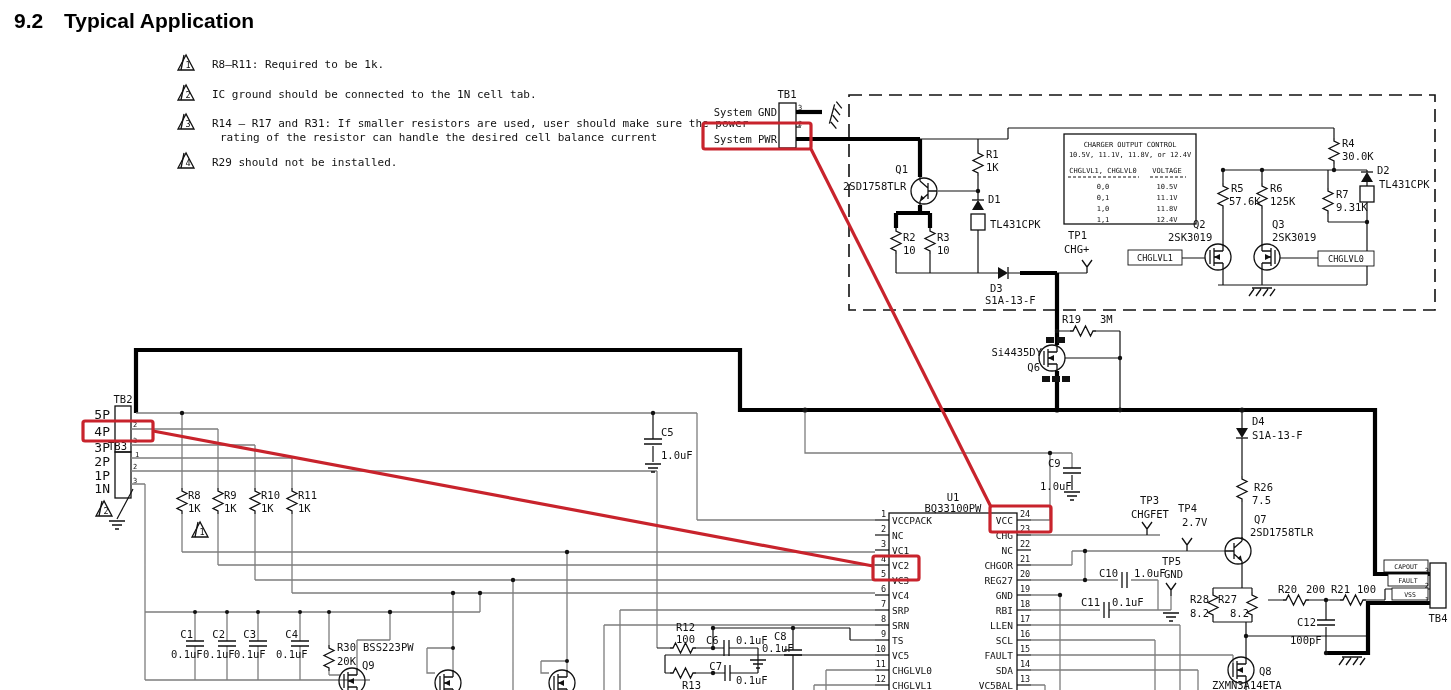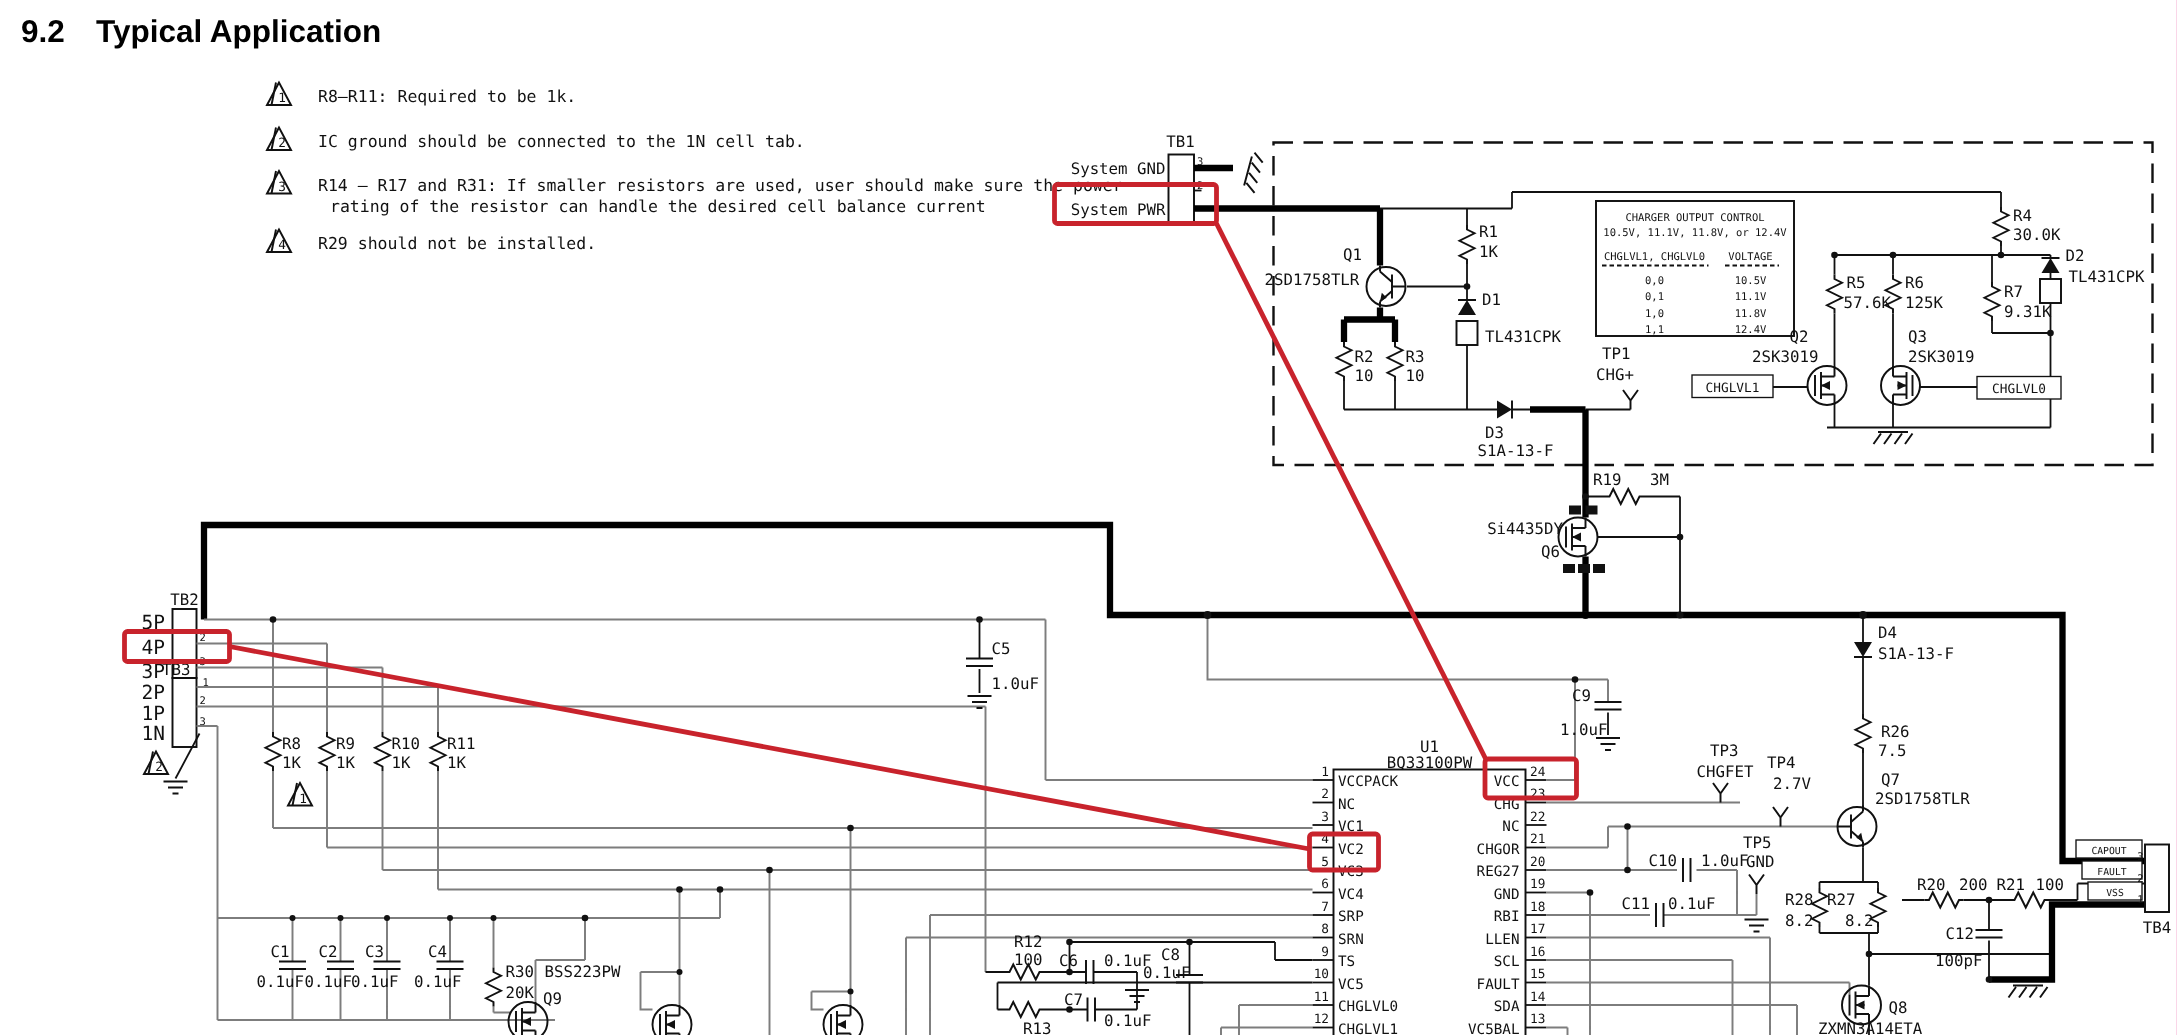--- a/index.html
+++ b/index.html
@@ -1,16 +1,16 @@
 <!DOCTYPE html>
 <html><head>
 <meta charset="utf-8">
 <style>
   html,body{margin:0;padding:0;background:#fff}
-  #stage{position:relative;width:1451px;height:690px;background:#ec4899;overflow:hidden}
+  #stage{position:relative;width:1451px;height:690px;background:#5eead4;overflow:hidden}
   .t{font-family:"DejaVu Sans Mono",monospace;fill:#111}
   .s6{font-size:6.5px}.s7{font-size:7px}.s8{font-size:8.5px}.s9{font-size:9.5px}
   .s10{font-size:10.5px}.s11{font-size:11px}.s13{font-size:13px}
   .ttl{font-family:"Liberation Sans",sans-serif;font-weight:bold;font-size:21px;fill:#000}
   .w{stroke:#111;stroke-width:1.2;fill:none}
   .wg{stroke:#7d7d7d;stroke-width:1.3;fill:none}
   .wt{stroke:#000;stroke-width:4.2;fill:none}
   .cmp{stroke:#111;stroke-width:1.3;fill:none}
   .blk{fill:#111;stroke:none}
   .dash{stroke:#111;stroke-width:1.6;fill:none;stroke-dasharray:13 7}

